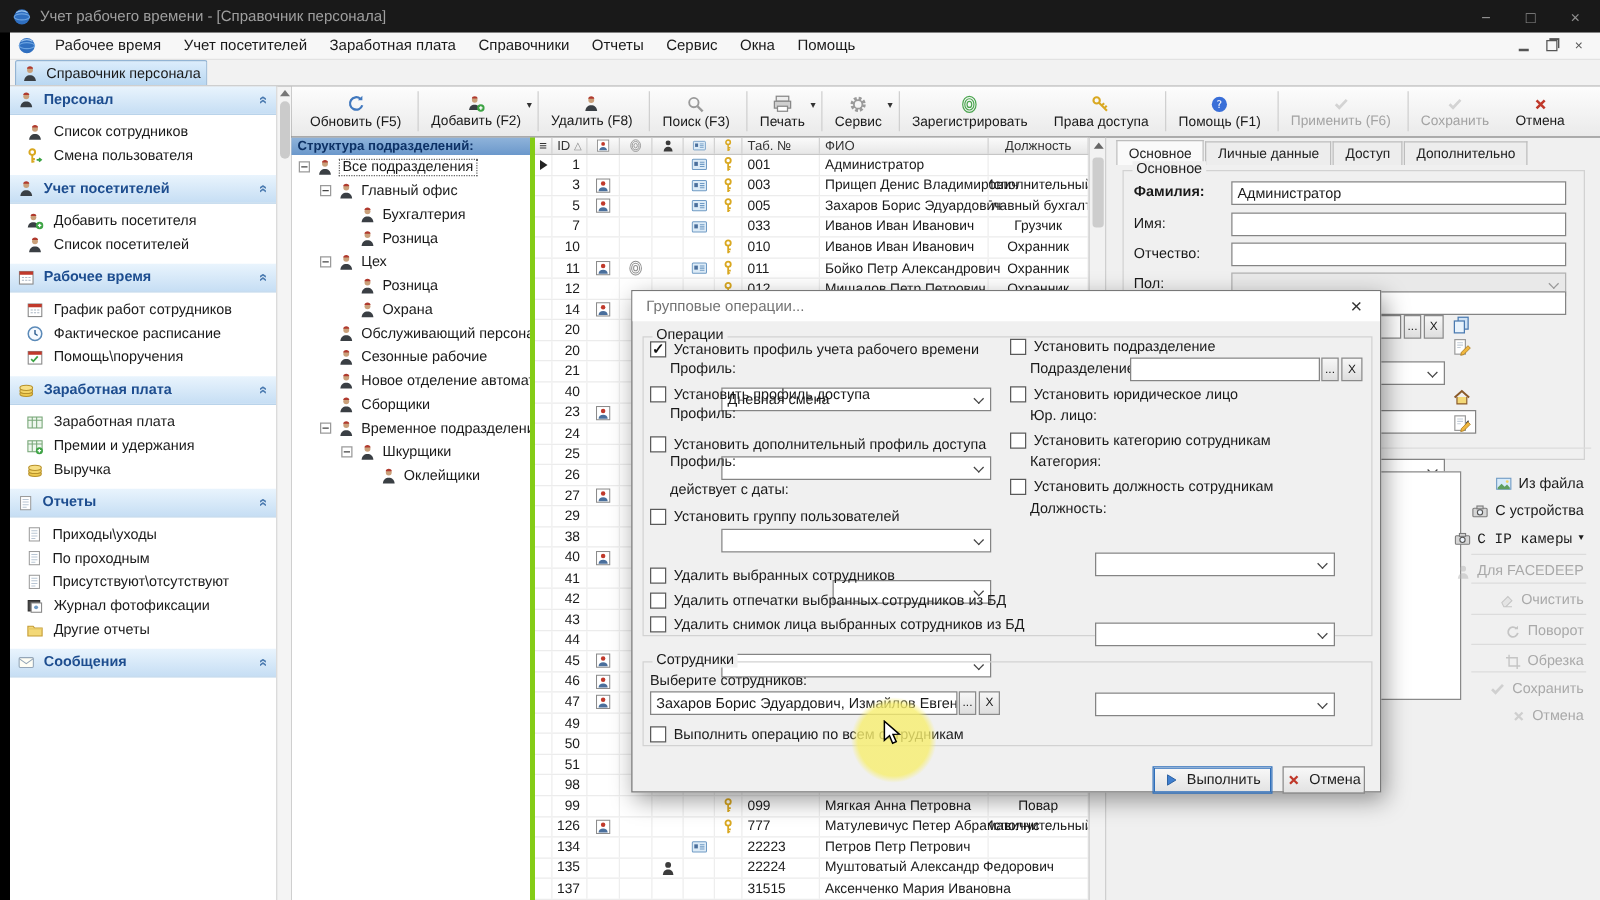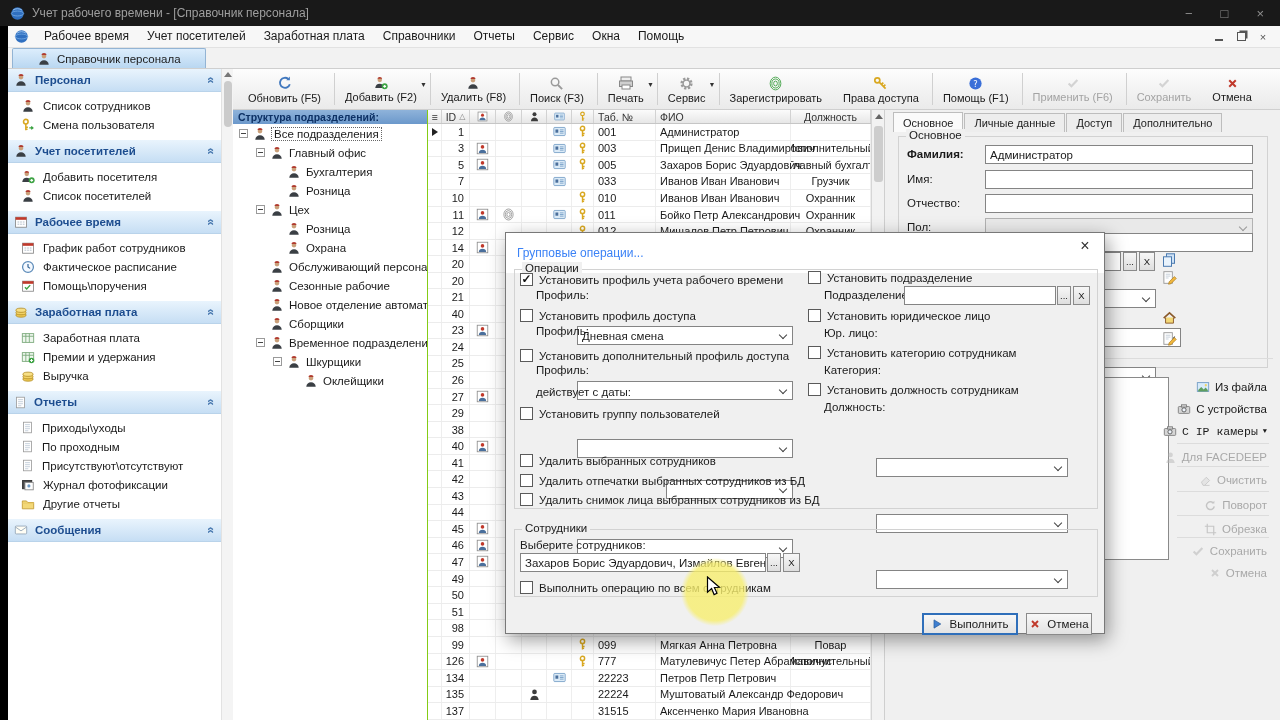--- a/index.html
+++ b/index.html
@@ -23,21 +23,21 @@
   .mdi-controls{margin-left:auto;margin-right:10px;display:flex;gap:8px;align-items:center;}
   .mdi-b{width:14px;height:12px;display:flex;align-items:center;justify-content:center;color:#555;font-size:11px;}
   .mdi-min{width:8px;height:2px;background:#555;margin-top:6px;}
   .mdi-rest{width:7px;height:7px;border:1px solid #555;box-shadow:2px -2px 0 -0.5px #555;}
 
   
   .tabstrip{left:8px;top:48px;width:1272px;height:21px;background:#f2f2f2;border-bottom:1px solid #cfcfcf;
             display:flex;align-items:flex-end;box-sizing:border-box;}
   .doc-tab{margin-left:4px;height:20px;background:linear-gradient(#dcedfc,#b9d7f1);
            border:1px solid #93b4d4;border-bottom:none;border-radius:2px 2px 0 0;
-           display:inline-flex;align-items:center;gap:6px;padding:0 24px;font-size:11.5px;box-sizing:border-box;}
+           display:inline-flex;align-items:center;gap:6px;padding:0 4px;font-size:11.5px;box-sizing:border-box;}
 
   
   .toolbar{left:233px;top:69px;width:1047px;height:41px;background:linear-gradient(#fdfdfd,#eaeaea);
            border-bottom:1px solid #cfcfcf;display:flex;align-items:stretch;padding-left:6px;box-sizing:border-box;}
   .tb-btn{position:relative;display:flex;flex-direction:column;align-items:center;justify-content:center;
           padding:1px 12px 0 9px;gap:1px;font-size:11px;white-space:nowrap;}
   .tb-btn.disabled{color:#a3a3a3;}
   .tb-btn.disabled svg{filter:grayscale(1) opacity(.5);}
   .tb-arrow{position:absolute;right:2px;top:12px;font-size:7px;color:#333;}
   .tb-sep{width:1px;background:#d0d0d0;margin:4px 1px;}
@@ -49,21 +49,21 @@
              background:linear-gradient(#e9f4fd,#c6def4);border-bottom:1px solid #b9d3ea;
              color:#1d4d8f;font-weight:bold;font-size:11.5px;}
   .sb-chev{margin-left:auto;color:#4a7ab0;transform:rotate(90deg);font-size:12px;}
   .sb-items{padding-top:4px;}
   .sb-item{height:19px;display:flex;align-items:center;gap:8px;padding-left:13px;font-size:11.5px;}
   .sb-scroll{left:221px;top:69px;width:12px;height:651px;background:#f4f4f4;border-left:1px solid #e2e2e2;box-sizing:border-box;}
   .sb-thumb{position:absolute;left:1.5px;top:12px;width:8px;height:46px;background:#cbcbcb;border-radius:4px;}
   .sb-up{position:absolute;left:2px;top:3px;width:0;height:0;border-left:4px solid transparent;border-right:4px solid transparent;border-bottom:5px solid #777;}
 
   
-  .treepanel{left:233px;top:110px;width:195px;height:610px;background:#fff;border-right:1px solid #84cc16;box-sizing:border-box;overflow:hidden;}
+  .treepanel{left:233px;top:110px;width:195px;height:610px;background:#fff;border-right:4px solid #84cc16;box-sizing:border-box;overflow:hidden;}
   .tree-header{height:14px;background:linear-gradient(#8fb3da,#6b98cb);color:#0d3165;font-weight:bold;
                font-size:10.5px;display:flex;align-items:center;padding-left:5px;}
   .tree-item{height:19px;display:flex;align-items:center;gap:5px;font-size:11.5px;white-space:nowrap;}
   .tree-item .lbl.focus{outline:1px dotted #666;padding:0 2px;}
   .tg{width:9px;height:9px;border:1px solid #9a9a9a;background:#fff;position:relative;flex:none;box-sizing:border-box;}
   .tg::before{content:"";position:absolute;left:1px;right:1px;top:3px;height:1px;background:#444;}
 
   
   .tablepanel{left:428px;top:110px;width:443px;height:610px;background:#fff;overflow:hidden;}
   .thead{display:flex;height:14px;background:linear-gradient(#fbfbfb,#e7e7e7);border-bottom:1px solid #c6c6c6;
@@ -108,21 +108,21 @@
   .photo-band{position:absolute;left:1px;top:1px;bottom:1px;width:7px;background:#b9d0e8;}
   .pb-row{position:absolute;display:flex;align-items:center;justify-content:flex-end;gap:5px;width:94px;height:18px;
           font-size:11.5px;color:#1a1a1a;padding-right:2px;box-sizing:border-box;white-space:nowrap;}
   .pb-row.disabled{color:#a9a9a9;}
   .pb-row.disabled svg{filter:grayscale(1) opacity(.5);}
   .pline{position:absolute;height:1px;background:#dcdcdc;}
 
   
   .dialog{left:505px;top:232px;width:600px;height:402px;background:#f0f0f0;border:1px solid #787878;
           box-shadow:3px 6px 18px rgba(0,0,0,.4);z-index:50;box-sizing:border-box;}
-  .dlg-title{height:40px;background:#ffffff;display:flex;align-items:center;padding-left:11px;font-size:12px;color:#3b82f6;}
+  .dlg-title{height:24px;background:#ffffff;display:flex;align-items:center;padding-left:11px;font-size:12px;color:#737373;}
   .dlg-close{position:absolute;right:4px;top:2px;width:30px;height:22px;display:flex;align-items:center;
              justify-content:center;font-size:16px;color:#333;}
   .gbox{border:1px solid #d2d2d2;box-sizing:border-box;}
   .gbox-label{position:absolute;background:#f0f0f0;padding:0 3px;font-size:11.5px;}
   .cbrow{position:absolute;display:flex;gap:6px;align-items:center;font-size:11.5px;white-space:nowrap;}
   .cb{width:13px;height:13px;background:#fff;border:1px solid #5a5a5a;position:relative;box-sizing:border-box;flex:none;}
   .cb.checked::after{content:"✓";position:absolute;left:0.5px;top:-2.5px;font-size:12px;font-weight:bold;color:#111;}
   .dlbl{font-size:11.5px;white-space:nowrap;}
   .dlg-btn{position:absolute;height:22px;box-sizing:border-box;border:1px solid #8a8a8a;
            background:linear-gradient(#f8f8f8,#e2e2e2);display:flex;align-items:center;justify-content:center;

